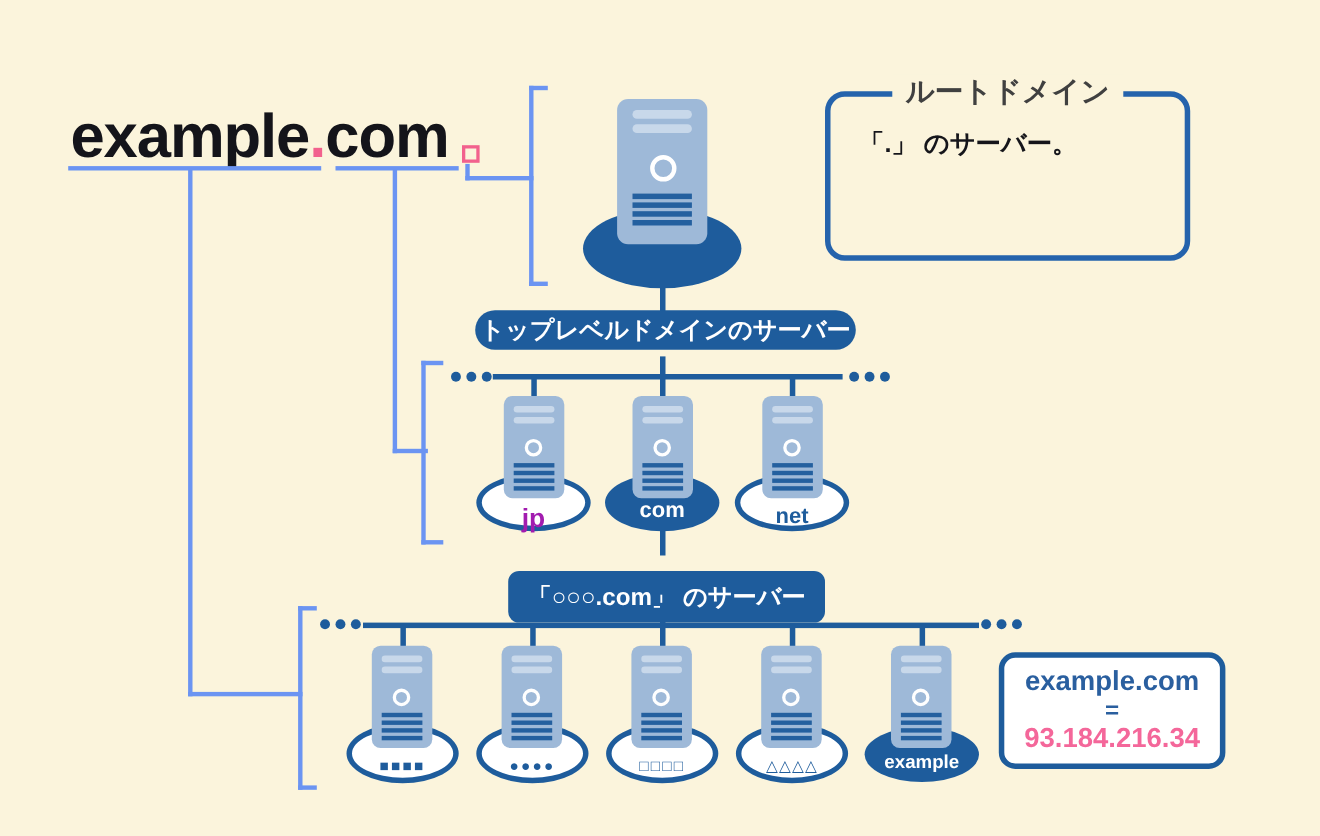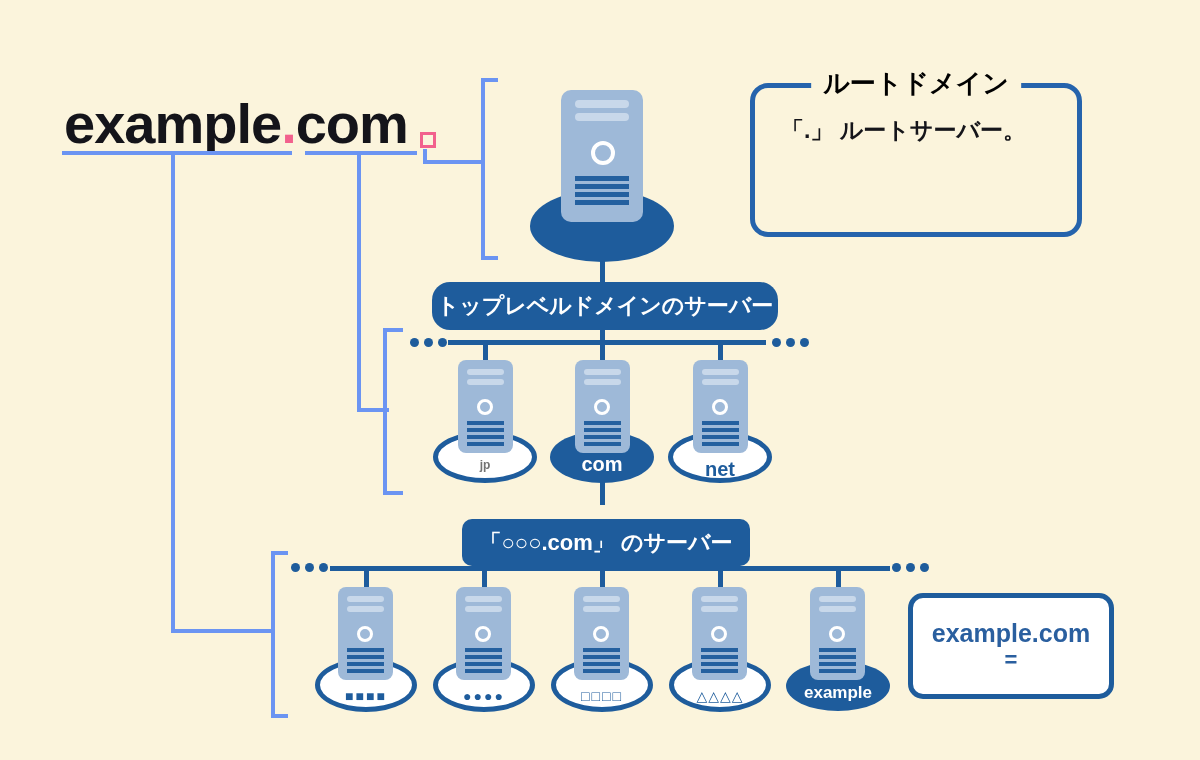--- a/index.html
+++ b/index.html
@@ -51,21 +51,21 @@
   .oval.filled{background:#1E5C9C;}
   .oval .olabel{position:absolute;width:100%;text-align:center;font-weight:bold;z-index:4;}
   .root-oval{position:absolute;left:530px;top:190px;width:144px;height:72px;border-radius:50%;
              background:#1E5C9C;z-index:1;}
 
   
   .callout{position:absolute;left:750px;top:83px;width:332px;height:154px;border:5px solid #2563AC;
            border-radius:18px;box-sizing:border-box;}
   .callout .ctitle{position:absolute;top:-20px;left:50%;transform:translateX(-50%);
                    background:#FBF4DC;padding:0 12px;font-size:26px;font-weight:bold;
-                   color:#000000;white-space:nowrap;line-height:1.2;}
+                   color:#404040;white-space:nowrap;line-height:1.2;}
   .callout .cbody{padding:24px 0 0 26px;font-size:23px;font-weight:bold;color:#15151a;
                   line-height:37px;white-space:nowrap;}
 
   
   .resultbox{position:absolute;left:908px;top:593px;width:206px;height:106px;background:#fff;
              border:5px solid #1E5C9C;border-radius:15px;box-sizing:border-box;
              display:flex;flex-direction:column;align-items:center;justify-content:center;}
   .resultbox .rdomain{color:#2A5F9F;font-size:25px;font-weight:bold;line-height:1.1;}
   .resultbox .requals{color:#2A5F9F;font-size:22px;font-weight:bold;line-height:1.1;}
   .resultbox .rip{color:#F4679A;font-size:25px;font-weight:bold;line-height:1.1;}
@@ -99,41 +99,41 @@
     <i class="st a"></i>
     <i class="st b"></i>
     <i class="led"></i>
     <i class="bar b1"></i>
     <i class="bar b2"></i>
     <i class="bar b3"></i>
     <i class="bar b4"></i>
   </div>
 
   <div class="darkline" style="left:600px;top:258px;width:5px;height:28px;"></div>
-  <div class="tierlabel" style="left:432px;top:282px;width:346px;height:48px;font-size:22px;border-radius:18px;">
+  <div class="tierlabel" style="left:432px;top:282px;width:346px;height:36px;font-size:22px;border-radius:18px;">
     <span>トップレベルドメインのサーバー</span>
   </div>
   <div class="darkline" style="left:600px;top:324px;width:5px;height:18px;"></div>
   <div class="darkline" style="left:448px;top:340px;width:318px;height:5px;"></div>
   <div class="dots" style="left:410px;top:338px;">
       <i></i>
       <i></i>
       <i></i>
     </div>
   <div class="dots" style="left:772px;top:338px;">
       <i></i>
       <i></i>
       <i></i>
     </div>
   <div class="darkline" style="left:483px;top:342px;width:5px;height:20px;"></div>
   <div class="darkline" style="left:600px;top:342px;width:5px;height:20px;"></div>
   <div class="darkline" style="left:718px;top:342px;width:5px;height:20px;"></div>
 
   <div class="oval outline" style="left:433px;top:431px;width:104px;height:52px;">
-    <span class="olabel" style="top:22px;font-size:12px;color:#737373;">jp</span>
+    <span class="olabel" style="top:22px;font-size:24px;color:#a21caf;">jp</span>
   </div>
   <div class="server" style="left:458px;top:360px;">
     <i class="st a"></i>
       <i class="st b"></i>
     <i class="led"></i>
     <i class="bar b1"></i>
       <i class="bar b2"></i>
     <i class="bar b3"></i>
       <i class="bar b4"></i>
   </div>
@@ -247,22 +247,23 @@
     <i class="led"></i>
     <i class="bar b1"></i>
       <i class="bar b2"></i>
     <i class="bar b3"></i>
       <i class="bar b4"></i>
   </div>
 
   <div class="callout">
     <div class="ctitle">ルートドメイン</div>
     <div class="cbody">
-      <div>「.」 ルートサーバー。</div>
+      <div>「.」 のサーバー。</div>
     </div>
   </div>
 
   <div class="resultbox">
     <div class="rdomain">example.com</div>
     <div class="requals">=</div>
+    <div class="rip">93.184.216.34</div>
   </div>
 
 </div>
 
 </body></html>

